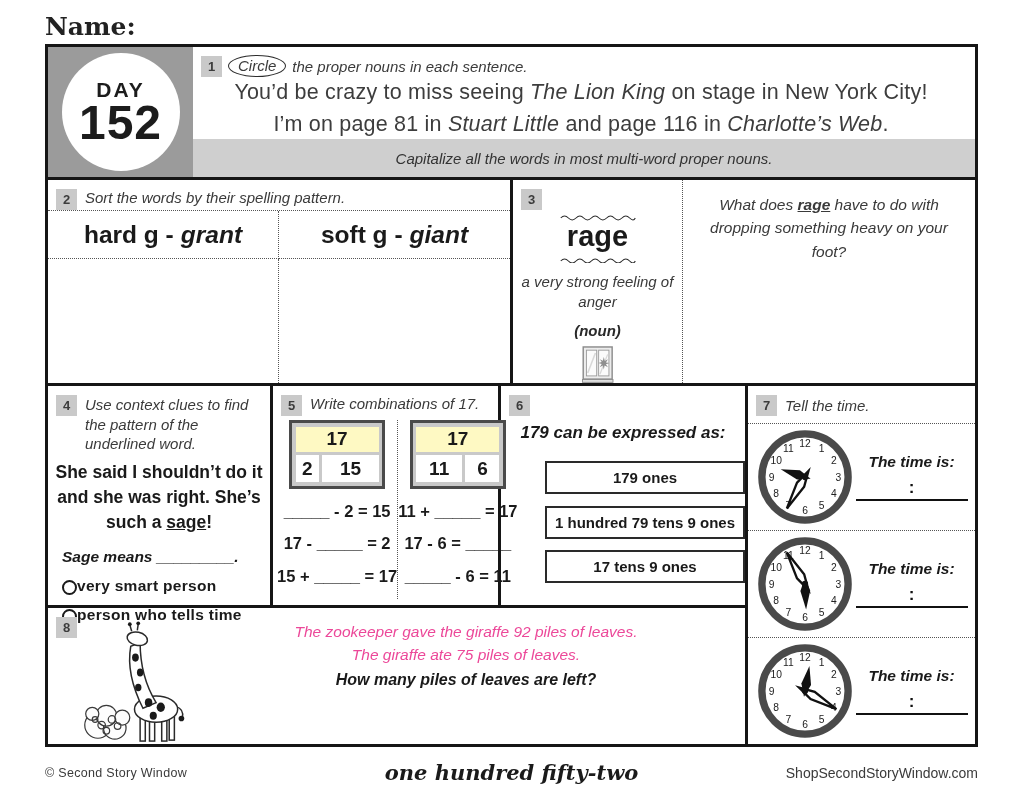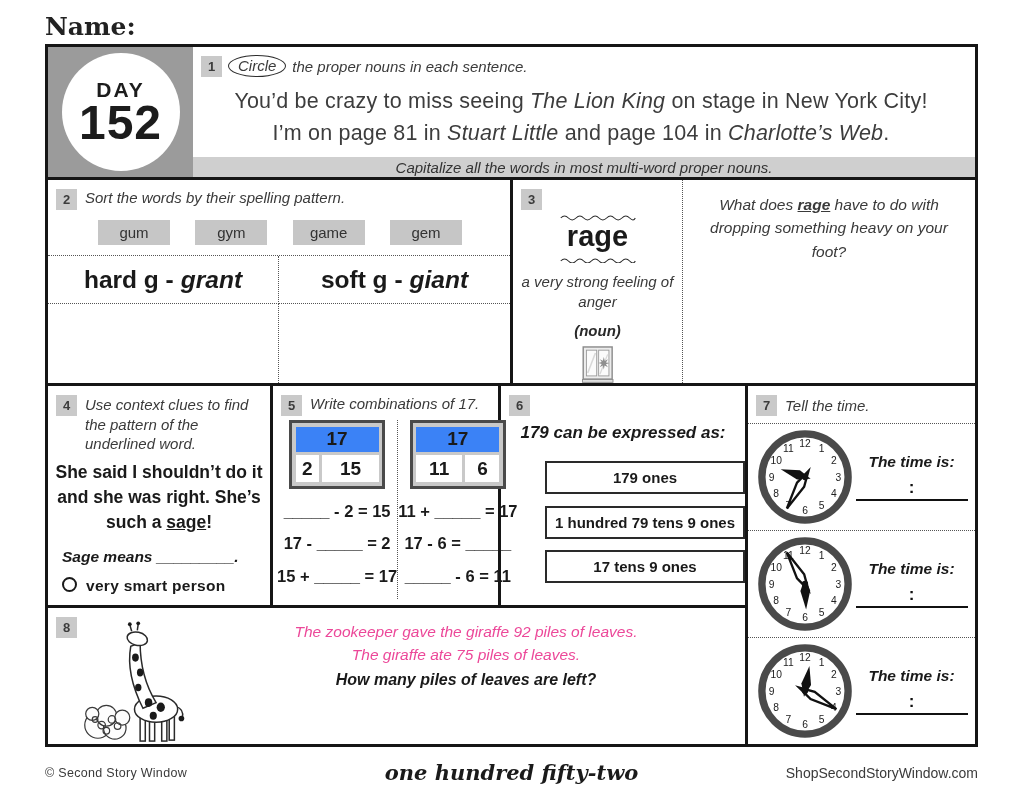--- a/index.html
+++ b/index.html
@@ -36,21 +36,21 @@
   }
   .instr { font-style: italic; color: #3a3a3a; }
   .oval {
     font-style: italic; color: #3a3a3a; border: 1.6px solid #2d2d2d;
     border-radius: 50%; padding: 1px 9px 2px; display: inline-block;
   }
   .sentences { flex: 1; display: flex; flex-direction: column; justify-content: center; gap: 7px; padding-right: 6px; }
   .sentence { text-align: center; font-size: 21.5px; color: #3d3d3d; letter-spacing: 0.2px; }
   .booktitle { font-style: italic; }
   .tip-bar {
-    height: 20px; background: #cfcfcf; display: flex; align-items: center; justify-content: center;
+    height: 38px; background: #cfcfcf; display: flex; align-items: center; justify-content: center;
     font-style: italic; font-size: 15px; color: #333;
   }
   
   .row2 { height: 206px; border-bottom: 3px solid #161616; display: flex; }
   .sec2 { width: 465px; border-right: 3px solid #161616; display: flex; flex-direction: column; }
   .sec-head { padding: 9px 0 0 8px; display: flex; align-items: flex-start; gap: 8px; font-size: 15px; }
   .tile-row { display: flex; justify-content: space-between; padding: 10px 48px 10px 50px; }
   .word-tile {
     background: #c6c6c6; color: #333; font-size: 15px; padding: 4px 0; width: 72px; text-align: center;
   }
@@ -73,29 +73,29 @@
   
   .row34 { flex: 1; display: flex; }
   .left34 { width: 700px; border-right: 3px solid #161616; display: flex; flex-direction: column; }
   .row3 { height: 222px; border-bottom: 3px solid #161616; display: flex; }
   .sec4 { width: 237px; border-right: 3px solid #161616; display: flex; flex-direction: column; }
   .sec4 .sec-head { padding-right: 4px; }
   .sec4-instr { line-height: 1.3; }
   .sage-text { font-weight: bold; font-size: 17.5px; text-align: center; color: #1a1a1a; line-height: 1.45; padding: 6px 6px 0; }
   .uword { text-decoration: underline; }
   .sage-prompt { font-weight: bold; font-style: italic; font-size: 15.5px; color: #1a1a1a; padding: 12px 0 0 14px; }
-  .opt-row { display: flex; align-items: flex-start; gap: 9px; padding: 11px 0 0 14px; }
+  .opt-row { display: flex; align-items: flex-end; padding: 11px 0 0 14px; }
   .radio { width: 15px; height: 15px; border: 2px solid #1a1a1a; border-radius: 50%; flex: none; }
   .opt-label { font-weight: bold; font-size: 15.5px; color: #1a1a1a; letter-spacing: 0.3px; }
   .sec5 { width: 228px; border-right: 3px solid #161616; display: flex; flex-direction: column; }
   .sec5-cols { flex: 1; display: flex; padding: 4px 4px 6px; }
   .s5col { flex: 1; display: flex; flex-direction: column; align-items: center; }
   .s5col.first { border-right: 1.5px dotted #555; }
   .bond { width: 96px; border: 3px solid #4a4a4a; background: #c9c9c9; padding: 3.5px; display: flex; flex-direction: column; gap: 3.5px; }
-  .bond-top { background: #3b82f6; height: 25px; display: flex; align-items: center; justify-content: center; font-weight: bold; font-size: 19px; color: #1a1a1a; }
+  .bond-top { background: #fef9c3; height: 25px; display: flex; align-items: center; justify-content: center; font-weight: bold; font-size: 19px; color: #1a1a1a; }
   .bond-bottom { display: flex; gap: 3.5px; height: 27px; }
   .bond-cell { background: #fff; display: flex; align-items: center; justify-content: center; font-weight: bold; font-size: 19px; color: #1a1a1a; }
   .equations { flex: 1; display: flex; flex-direction: column; justify-content: space-evenly; align-items: center; width: 100%; }
   .equation { font-weight: bold; font-size: 16.5px; color: #1a1a1a; white-space: nowrap; }
   .sec6 { flex: 1; display: flex; flex-direction: column; }
   .sec6-instr { line-height: 1.45; }
   .crossbox { font-style: normal; font-size: 16px; position: relative; top: 1px; }
   .sec6-headline { font-weight: bold; font-style: italic; font-size: 17px; color: #1a1a1a; text-align: center; margin-top: 7px; }
   .stmt-list { flex: 1; display: flex; flex-direction: column; justify-content: space-evenly; align-items: center; padding: 6px 0 10px; }
   .stmt-box {
@@ -146,38 +146,32 @@
         </div>
       </div>
       <div class="header-main">
         <div class="task-line">
           <span class="numbadge">1</span>
           <span class="oval">Circle</span>
           <span class="instr">the proper nouns in each sentence.</span>
         </div>
         <div class="sentences">
           <div class="sentence"><span>You’d be crazy to miss seeing </span><span class="booktitle">The Lion King</span><span> on stage in New York City!</span></div>
-          <div class="sentence"><span>I’m on page 81 in </span><span class="booktitle">Stuart Little</span><span> and page 104 in </span><span class="booktitle">Charlotte’s Web</span><span>.</span></div>
+          <div class="sentence"><span>I’m on page 81 in </span><span class="booktitle">Stuart Little</span><span> and page 116 in </span><span class="booktitle">Charlotte’s Web</span><span>.</span></div>
         </div>
         <div class="tip-bar">Capitalize all the words in most multi-word proper nouns.</div>
       </div>
     </div>
 
     <div class="row2">
 
       <div class="sec2">
         <div class="sec-head">
           <span class="numbadge">2</span>
           <span class="instr">Sort the words by their spelling pattern.</span>
-        </div>
-        <div class="tile-row">
-          <span class="word-tile">gum</span>
-          <span class="word-tile">gym</span>
-          <span class="word-tile">game</span>
-          <span class="word-tile">gem</span>
         </div>
         <div class="sort-table">
           <div class="sort-hdr dot-r">
               <span>hard g -</span>
               <span class="ex">grant</span>
             </div>
           <div class="sort-hdr">
               <span>soft g -</span>
               <span class="ex">giant</span>
             </div>
@@ -221,20 +215,24 @@
           <div class="sec4">
             <div class="sec-head">
               <span class="numbadge">4</span>
               <span class="instr sec4-instr">Use context clues to find the pattern of the underlined word.</span>
             </div>
             <div class="sage-text"><span>She said I shouldn’t do it and she was right. She’s such a </span><span class="uword">sage</span><span>!</span></div>
             <div class="sage-prompt">Sage means _________.</div>
             <div class="opt-row">
               <span class="radio"></span>
               <span class="opt-label">very smart person</span>
+            </div>
+            <div class="opt-row">
+              <span class="radio"></span>
+              <span class="opt-label">person who tells time</span>
             </div>
           </div>
 
           <div class="sec5">
             <div class="sec-head">
               <span class="numbadge">5</span>
               <span class="instr">Write combinations of 17.</span>
             </div>
             <div class="sec5-cols">
               <div class="s5col first">

